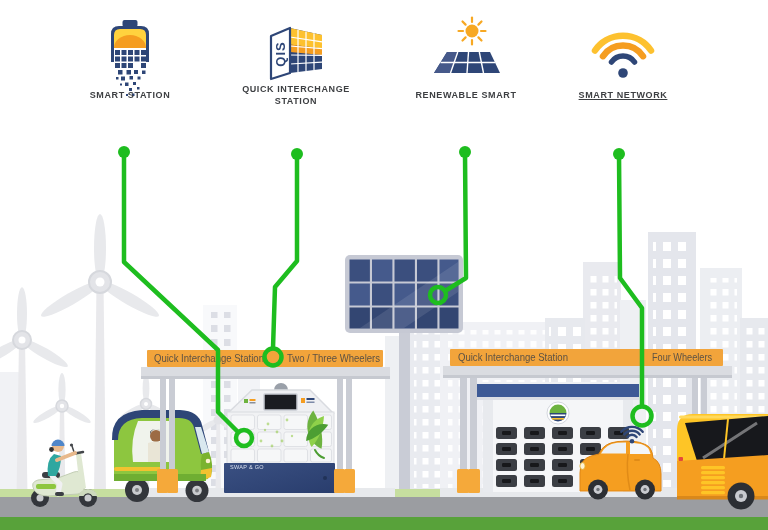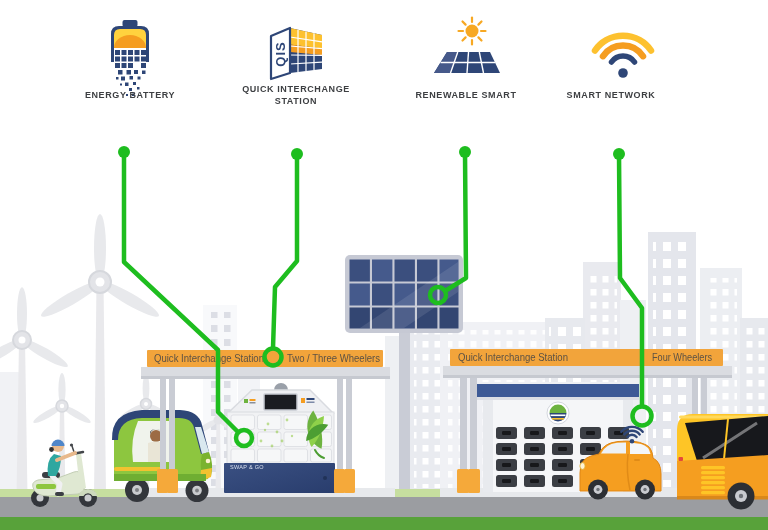--- a/index.html
+++ b/index.html
@@ -474,18 +474,18 @@
     <circle cx="642" cy="416" r="9.5"></circle>
     <g fill="#1ebd1f" stroke="none">
       <circle cx="124" cy="152" r="6"></circle>
       <circle cx="297" cy="154" r="6"></circle>
       <circle cx="465" cy="152" r="6"></circle>
       <circle cx="619" cy="154" r="6"></circle>
     </g>
   </g>
 </svg>
 
-<div class="legend-label" style="left:75px;top:90px;width:110px;">ENERGY BATTERY</div>
+<div class="legend-label" style="left:75px;top:90px;width:110px;">SMART STATION</div>
 <div class="legend-label" style="left:238px;top:84px;width:116px;">QUICK INTERCHANGE STATION</div>
 <div class="legend-label" style="left:402px;top:90px;width:128px;">RENEWABLE SMART</div>
-<div class="legend-label" style="left:554px;top:90px;width:114px;">SMART NETWORK</div>
+<div class="legend-label" style="left:566px;top:90px;width:114px;text-decoration:underline;">SMART NETWORK</div>
 
 </div>
 
 </body></html>

